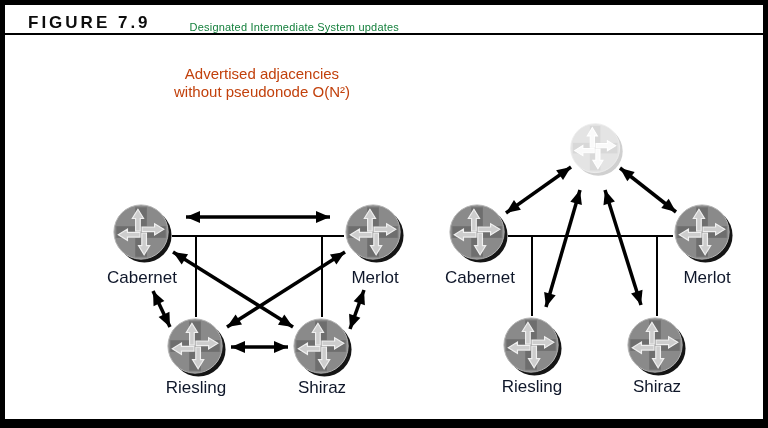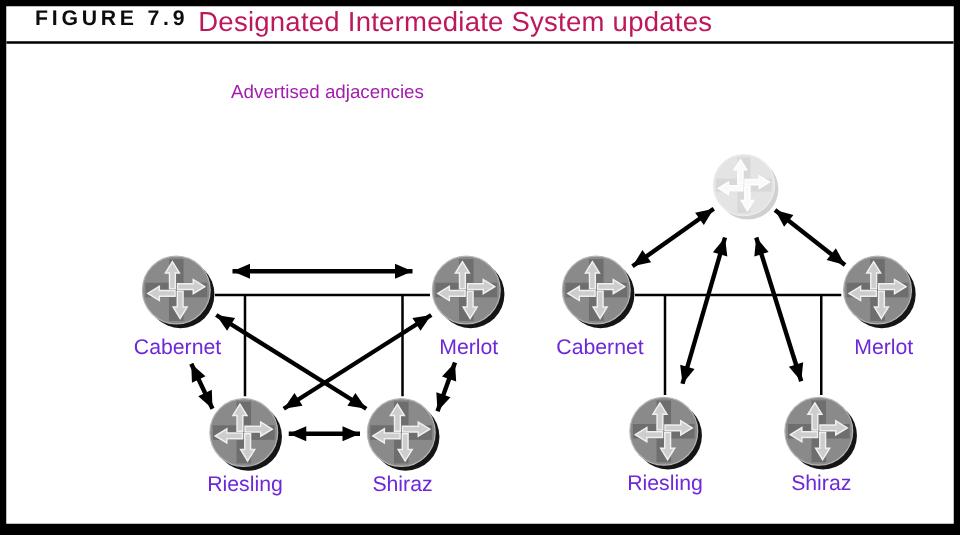--- a/index.html
+++ b/index.html
@@ -3,51 +3,52 @@
 <meta charset="utf-8">
 <style>
   html,body{margin:0;padding:0;background:#fff;font-family:"Liberation Sans",sans-serif;}
   .figure{
     position:relative;width:768px;height:428px;box-sizing:border-box;
     border:5px solid #000;border-bottom-width:9px;background:#fff;overflow:hidden;
   }
   .title-row{
     position:absolute;left:0;top:0;right:0;height:28px;
     border-bottom:2px solid #000;
-    display:flex;align-items:flex-start;padding-left:23px;
+    display:flex;align-items:flex-end;padding-left:23px;
   }
   .fig-label{font-weight:bold;font-size:17px;letter-spacing:3px;color:#0d0d0d;white-space:nowrap;}
-  .fig-title{font-size:22px;color:#be185d;margin-left:8px;white-space:nowrap;letter-spacing:.2px;}
+  .fig-title{font-size:11px;color:#15803d;margin-left:39px;white-space:nowrap;letter-spacing:.2px;}
   .heading{
     position:absolute;transform:translateX(-50%);
-    font-size:15px;line-height:18px;text-align:center;color:#a21caf;white-space:nowrap;
+    font-size:15px;line-height:18px;text-align:center;color:#c2410c;white-space:nowrap;
   }
   .node-label{
     position:absolute;transform:translateX(-50%);
-    font-size:17px;color:#6d28d9;white-space:nowrap;
+    font-size:17px;color:#0f172a;white-space:nowrap;
   }
   svg.diagram{position:absolute;left:0;top:0;}
   
   .router{--sh:#151515;--b:#8a8a8a;--x:#6e6e6e;--a:#cdcdcd;--ae:#f0f0f0;--rim:#b5b5b5;}
   .pseudo{--sh:#d0d0d0;--b:#e4e4e4;--x:#d8d8d8;--a:#fafafa;--ae:#ffffff;--rim:#eeeeee;}
   .thick{stroke:#000;stroke-width:3.5;}
   .thin{stroke:#000;stroke-width:2;}
 </style>
 </head>
 <body>
 
 <div class="figure">
 
   <div class="title-row">
     <span class="fig-label">FIGURE 7.9</span>
     <span class="fig-title">Designated Intermediate System updates</span>
   </div>
 
   <div class="heading" style="left:257px;top:60px;">
     <div>Advertised adjacencies</div>
+    <div>without pseudonode O(N²)</div>
   </div>
   <div class="heading" style="left:597px;top:60px;">
   </div>
 
   <svg class="diagram" width="758" height="414" viewBox="0 0 758 414">
     <defs>
       <marker id="ah" markerUnits="userSpaceOnUse" markerWidth="18" markerHeight="14" refX="15" refY="7" orient="auto">
         <path d="M1,1 L15,7 L1,13 Z" fill="#000"></path>
       </marker>
       <marker id="ahs" markerUnits="userSpaceOnUse" markerWidth="18" markerHeight="14" refX="15" refY="7" orient="auto-start-reverse">

